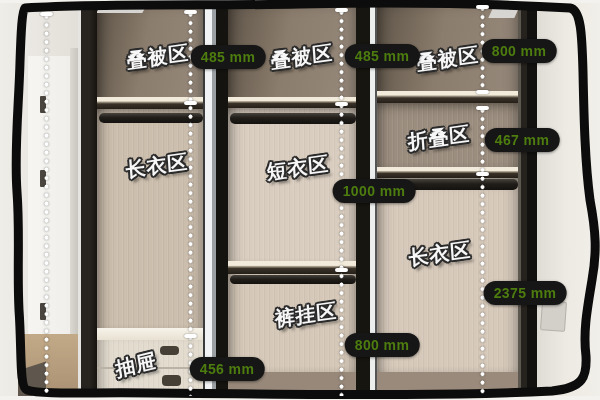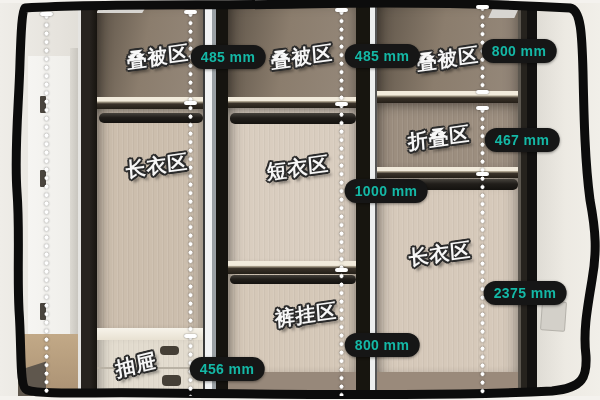--- a/index.html
+++ b/index.html
@@ -27,21 +27,21 @@
   .wall-right{left:537px;top:0;width:63px;height:400px;
     background:linear-gradient(90deg,#dfdcd5,#edeae3 45%,#f1efe9);}
   .switch{left:541px;top:301px;width:23px;height:28px;background:#d3d0c9;
     border:1px solid #b4b1aa;border-radius:2px;transform:rotate(4deg);}
   
   .dotline{width:5px;margin-left:-2.5px;
     background-image:radial-gradient(circle at 2.5px 2.5px,#ffffff 1.8px,rgba(255,255,255,0) 2.3px);
     background-size:5px 8.5px;filter:drop-shadow(0 0 1px rgba(0,0,0,.5));}
   .dotcap{width:13px;height:4px;margin-left:-6.5px;background:#ffffff;border-radius:2px;
     box-shadow:0 0 1.5px rgba(0,0,0,.6);}
-  .pill{transform:translate(-50%,-50%);background:#161616;color:#14b8a6;
+  .pill{transform:translate(-50%,-50%);background:#161616;color:#4d7c0f;
     font-size:14px;font-weight:700;letter-spacing:.4px;line-height:1;
     padding:5px 10px;border-radius:13px;white-space:nowrap;
     box-shadow:0 1px 3px rgba(0,0,0,.45);}
   .zone{transform:translate(-50%,-50%) rotate(-8deg) skewX(-4deg);
     color:#f7f7f7;font-weight:700;font-size:20px;letter-spacing:1px;white-space:nowrap;
     text-shadow:-2px 0 #2b2b2b,2px 0 #2b2b2b,0 -2px #2b2b2b,0 2px #2b2b2b,
       -1.5px -1.5px #2b2b2b,1.5px 1.5px #2b2b2b,-1.5px 1.5px #2b2b2b,1.5px -1.5px #2b2b2b,
       3px 4px 3px rgba(0,0,0,.5);}
   .zone.small{transform:translate(-50%,-50%) rotate(-14deg) skewX(-4deg);}
 </style>
@@ -137,18 +137,18 @@
   <div class="abs zone" style="left:298px;top:168px">短衣区</div>
   <div class="abs zone" style="left:439px;top:138px">折叠区</div>
   <div class="abs zone" style="left:440px;top:254px">长衣区</div>
   <div class="abs zone" style="left:306px;top:315px">裤挂区</div>
   <div class="abs zone small" style="left:136px;top:365px">抽屉</div>
 
   <div class="abs pill" style="left:228px;top:57px">485 mm</div>
   <div class="abs pill" style="left:382px;top:56px">485 mm</div>
   <div class="abs pill" style="left:519px;top:51px">800 mm</div>
   <div class="abs pill" style="left:522px;top:140px">467 mm</div>
-  <div class="abs pill" style="left:386px;top:191px">1000 mm</div>
+  <div class="abs pill" style="left:374px;top:191px">1000 mm</div>
   <div class="abs pill" style="left:525px;top:293px">2375 mm</div>
   <div class="abs pill" style="left:382px;top:345px">800 mm</div>
   <div class="abs pill" style="left:227px;top:369px">456 mm</div>
 
 </div>
 
 </body></html>

